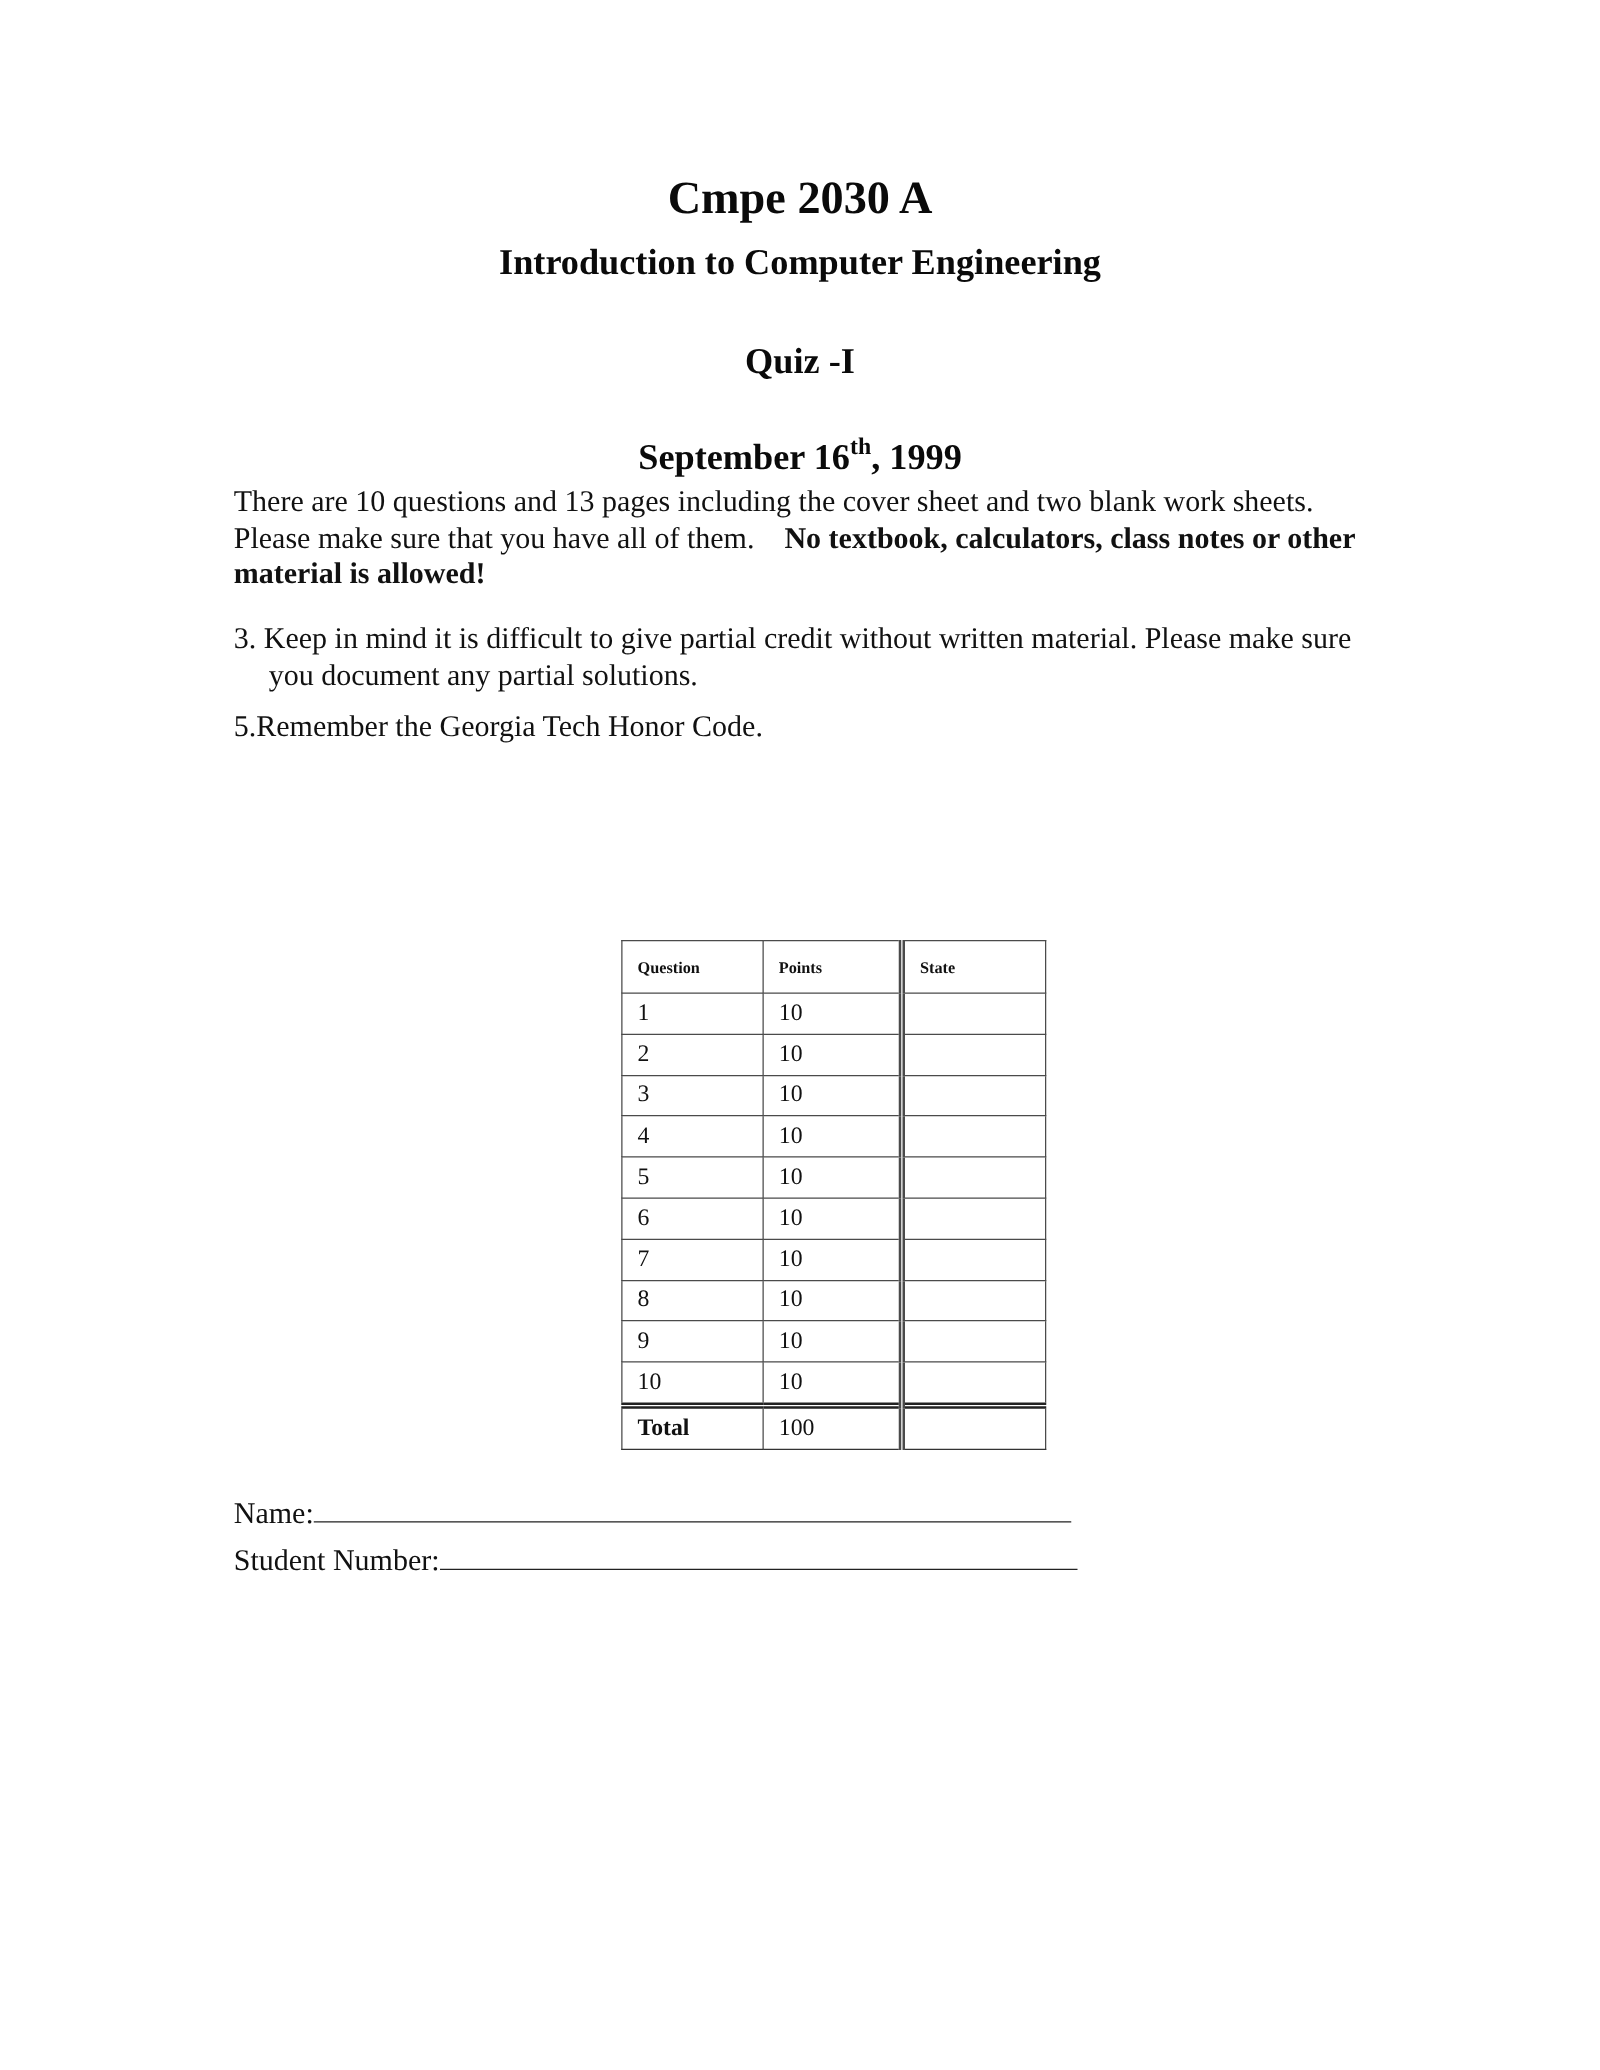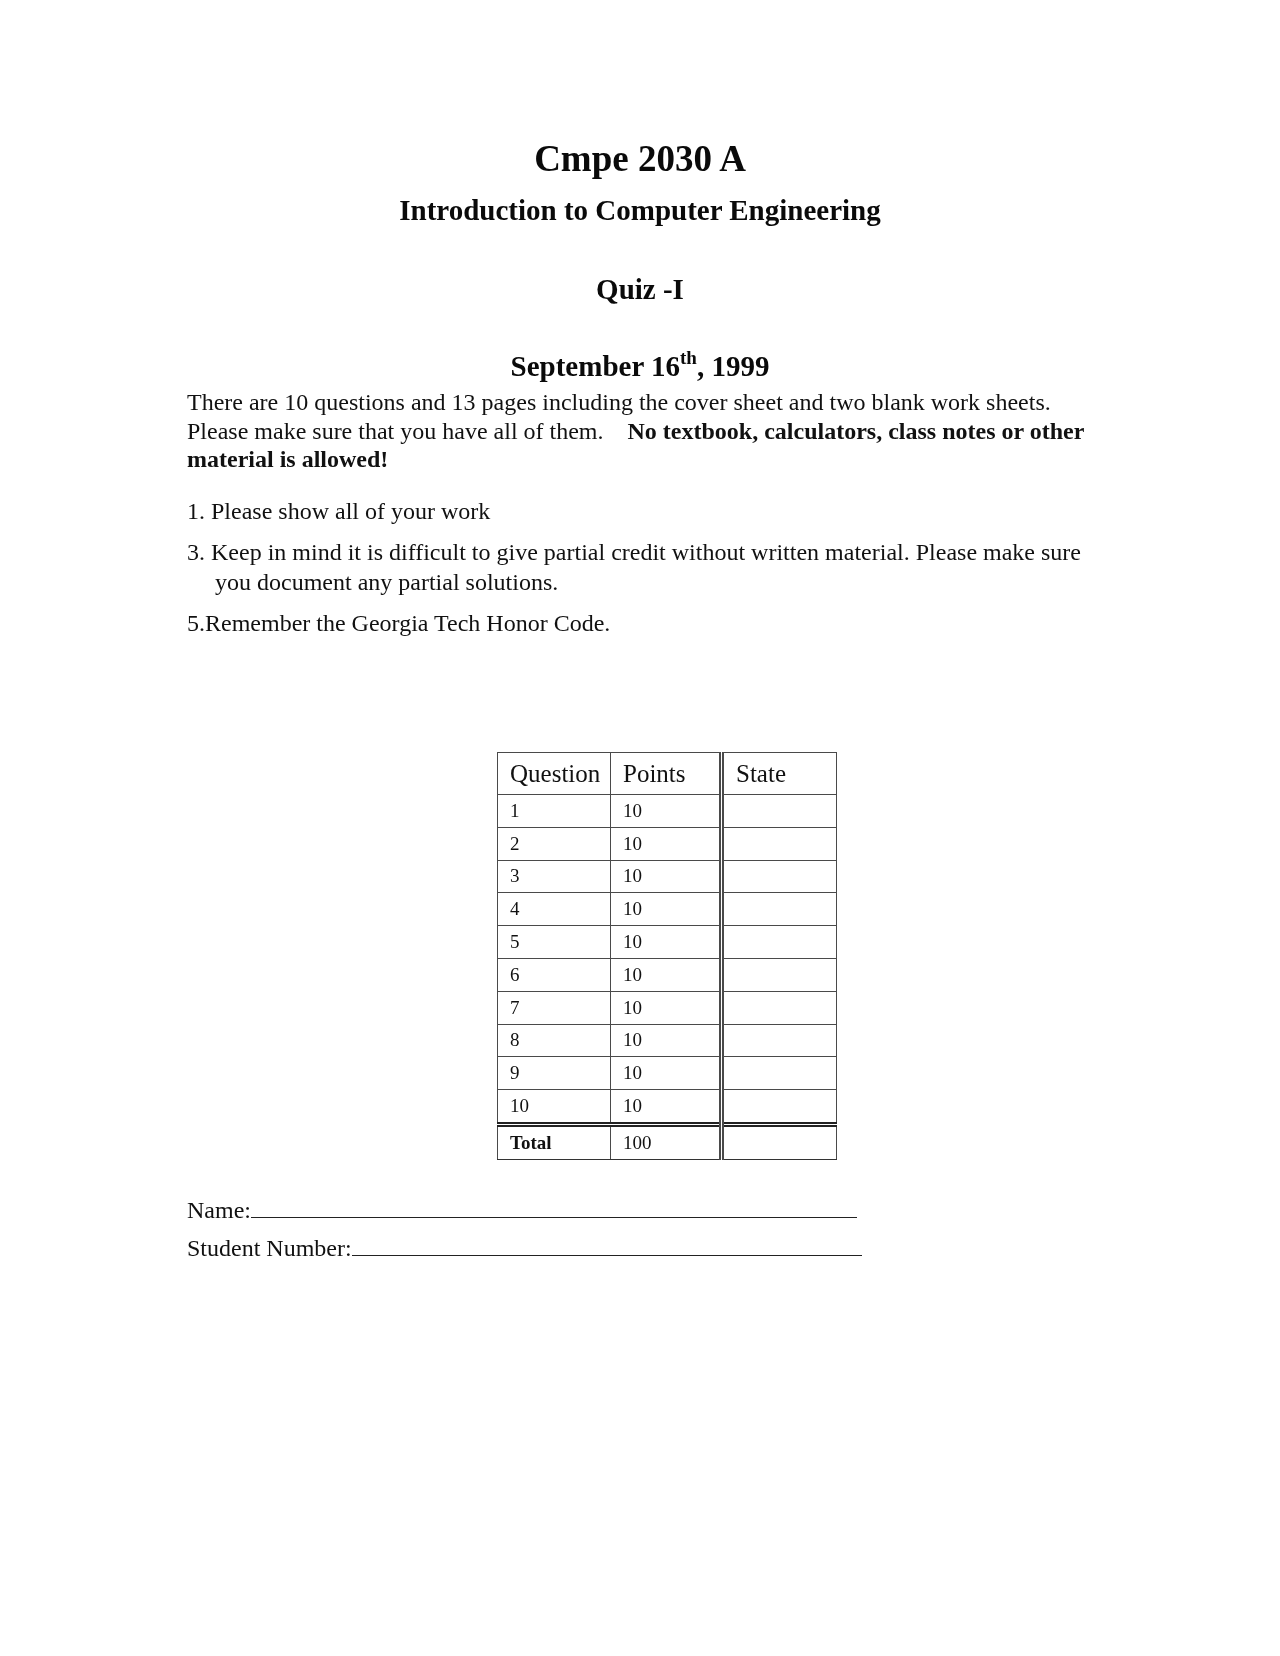--- a/index.html
+++ b/index.html
@@ -66,22 +66,22 @@
     }
     .score-table td, .score-table th {
       border: 1.5px solid #4a4a4a;
       padding: 0 0 0 12px;
       text-align: left;
       vertical-align: middle;
       height: 31.8px;
     }
     .score-table th {
       height: 41px;
-      font-weight: normal;
-      font-size: 25px;
+      font-weight: bold;
+      font-size: 13px;
     }
     .score-table col.c1 { width: 113px; }
     .score-table col.c2 { width: 111px; }
     .score-table col.c3 { width: 115px; }
     .score-table .dbl-left { border-left: 5px double #4a4a4a; }
     .score-table tr.total-row td { border-top: 5px double #222; font-weight: normal; }
     .score-table tr.total-row td.total-label { font-weight: bold; }
     .score-table tr:last-child td { border-bottom: 1.5px solid #333; }
 
     .field-line {
@@ -109,21 +109,20 @@
 <div class="center subtitle">Introduction to Computer Engineering</div>
 <div class="center quiz">Quiz -I</div>
 <div class="center date"><span>September 16</span><sup>th</sup><span>, 1999</span></div>
 
 <div class="intro">
   <span>There are 10 questions and 13 pages including the cover sheet and two blank work sheets. Please make sure that you have all of them.</span>&nbsp;&nbsp;&nbsp;
   <b>No textbook, calculators, class notes or other material is allowed!</b>
 </div>
 
 <ul class="list">
-  <li>1. Please show all of your work</li>
   <li>3. Keep in mind it is difficult to give partial credit without written material. Please make sure you document any partial solutions.</li>
   <li>5.Remember the Georgia Tech Honor Code.</li>
 </ul>
 
 <table class="score-table">
   <colgroup>
       <col class="c1">
       <col class="c2">
       <col class="c3">
     </colgroup>

